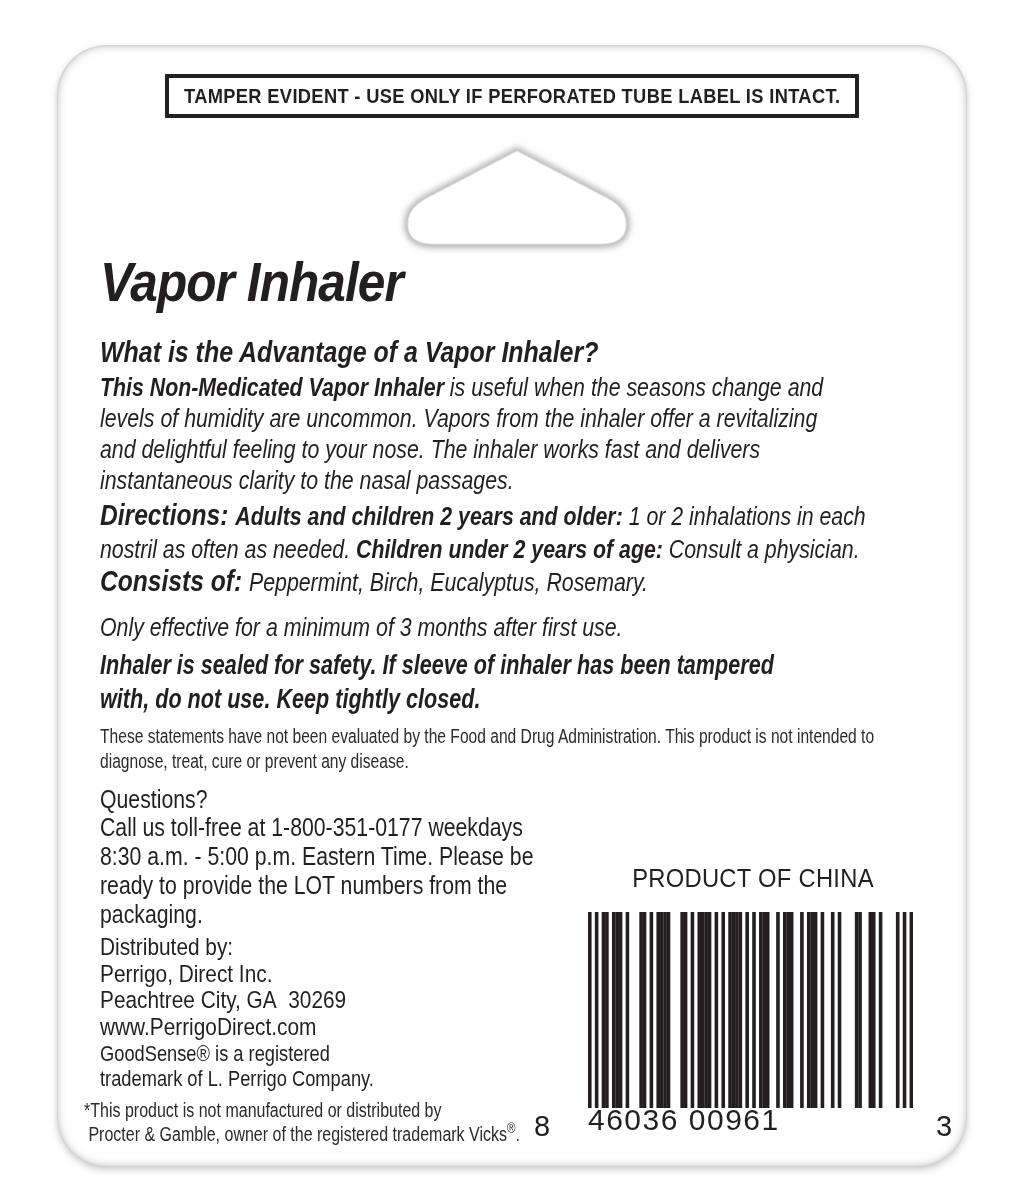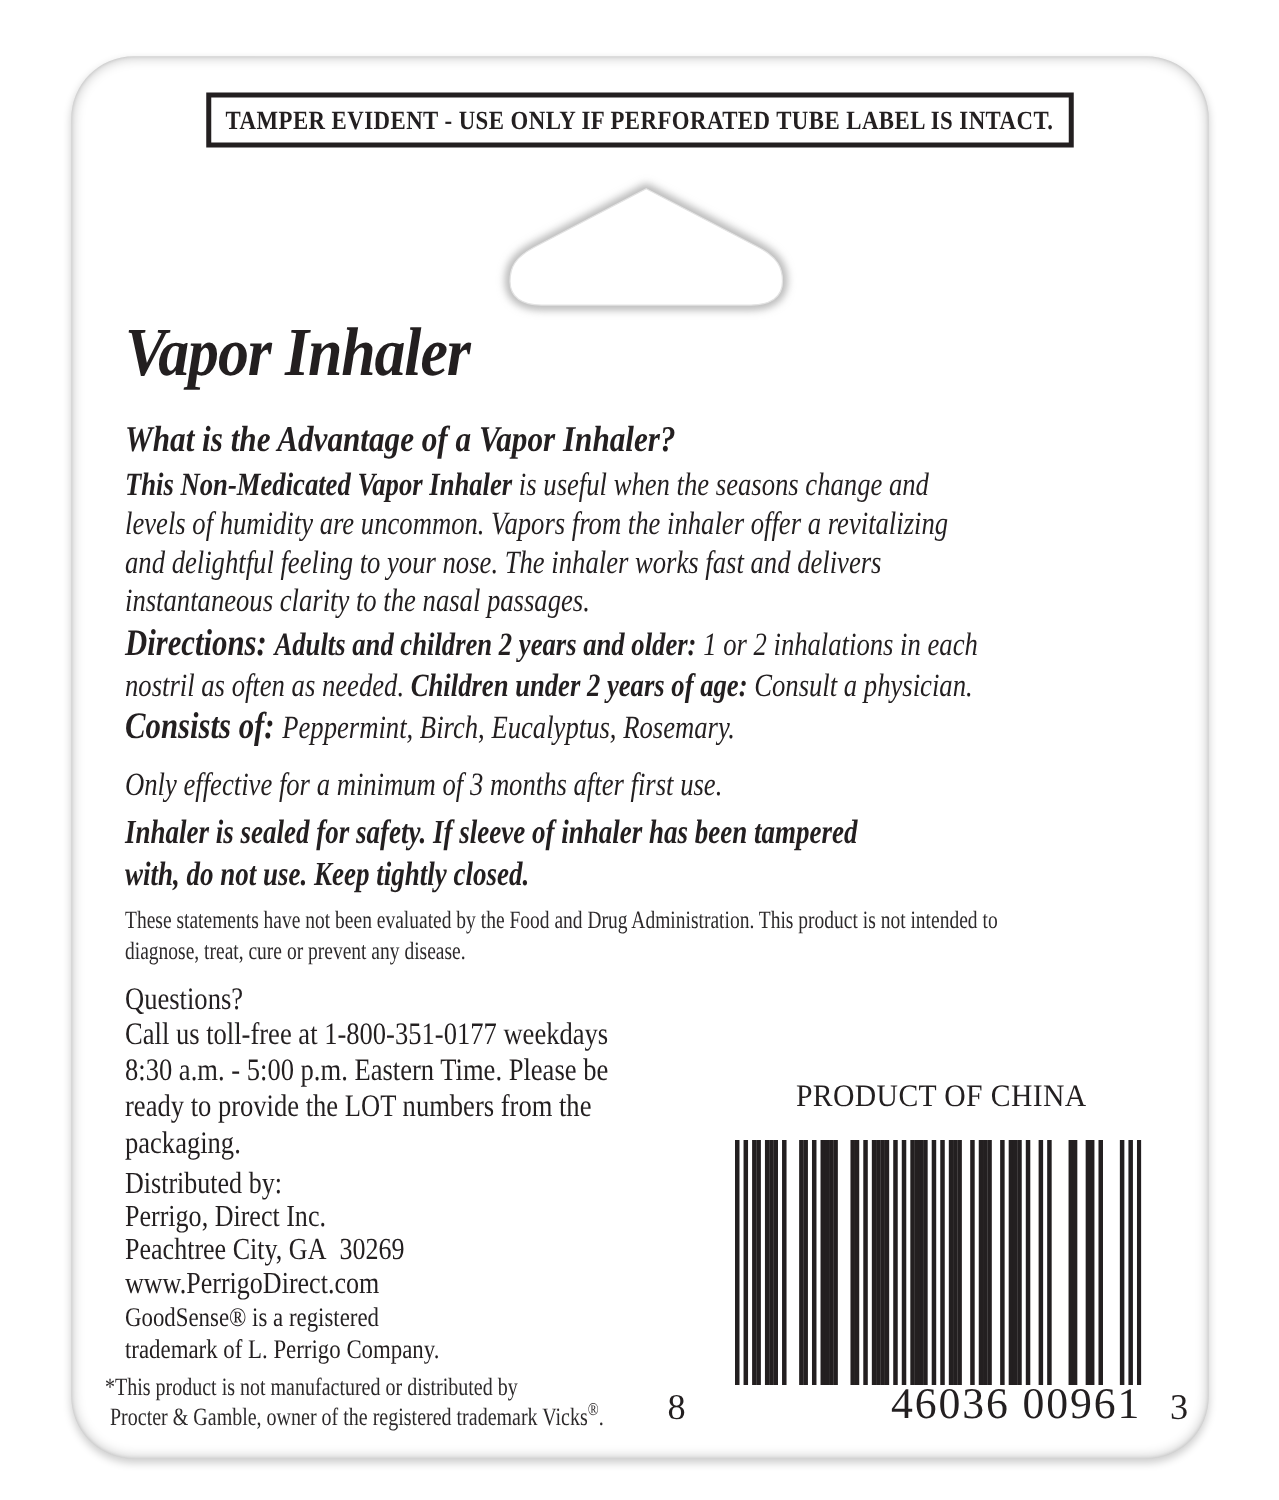--- a/index.html
+++ b/index.html
@@ -1,18 +1,18 @@
 <!DOCTYPE html>
 <html><head>
 <meta charset="utf-8">
 <style>
   html,body{margin:0;padding:0;background:#ffffff;}
   .page{
     position:relative;width:1023px;height:1200px;background:#ffffff;
-    overflow:hidden;font-family:Liberation Serif, serif;
+    overflow:hidden;font-family:Liberation Sans, sans-serif;
     color:#231f20;
   }
   .card{
     position:absolute;left:57px;top:45px;width:910px;height:1122px;
     background:#fff;border-radius:50px;
     box-shadow: inset 0 0 10px rgba(0,0,0,0.28), inset 0 0 3px rgba(0,0,0,0.12), 0 3px 7px rgba(0,0,0,0.20);
   }
   .tamper-box{
     position:absolute;left:165px;top:74px;width:694px;height:44px;
     border:4px solid #231f20;box-sizing:border-box;background:#fff;
@@ -34,22 +34,22 @@
   .b{font-weight:bold;}
   .sealed{font-style:italic;font-weight:bold;font-size:27px;line-height:34px;width:980px;transform:scaleX(0.80);}
   .fda{font-size:20px;line-height:25px;width:1120px;transform:scaleX(0.78);color:#2d2a2b;}
   .qa{font-size:25px;line-height:29px;width:640px;transform:scaleX(0.85);}
   .qa .qh{line-height:27px;}
   .dist{font-size:24.5px;line-height:26.5px;width:560px;transform:scaleX(0.85);}
   .gs{font-size:21.5px;line-height:25px;width:440px;transform:scaleX(0.85);}
   .pgn{font-size:20px;line-height:24px;width:620px;transform:scaleX(0.80);color:#2d2a2b;}
   .origin{font-size:25px;letter-spacing:0.3px;width:360px;text-align:center;transform:scaleX(0.95);transform-origin:center top;}
   .bc-digits-center{
-    left:588px;top:1103px;width:325px;text-align:right;
-    font-size:35px;letter-spacing:1.5px;font-weight:normal;
+    left:588px;top:1103px;width:325px;text-align:left;
+    font-size:30px;letter-spacing:1.5px;font-weight:normal;
   }
   .bc-digit-side{font-size:29px;}
   sup.reg{font-size:0.72em;vertical-align:super;line-height:0;}
 </style>
 </head>
 <body>
 
 <div class="page">
 
   <div class="card"></div>

